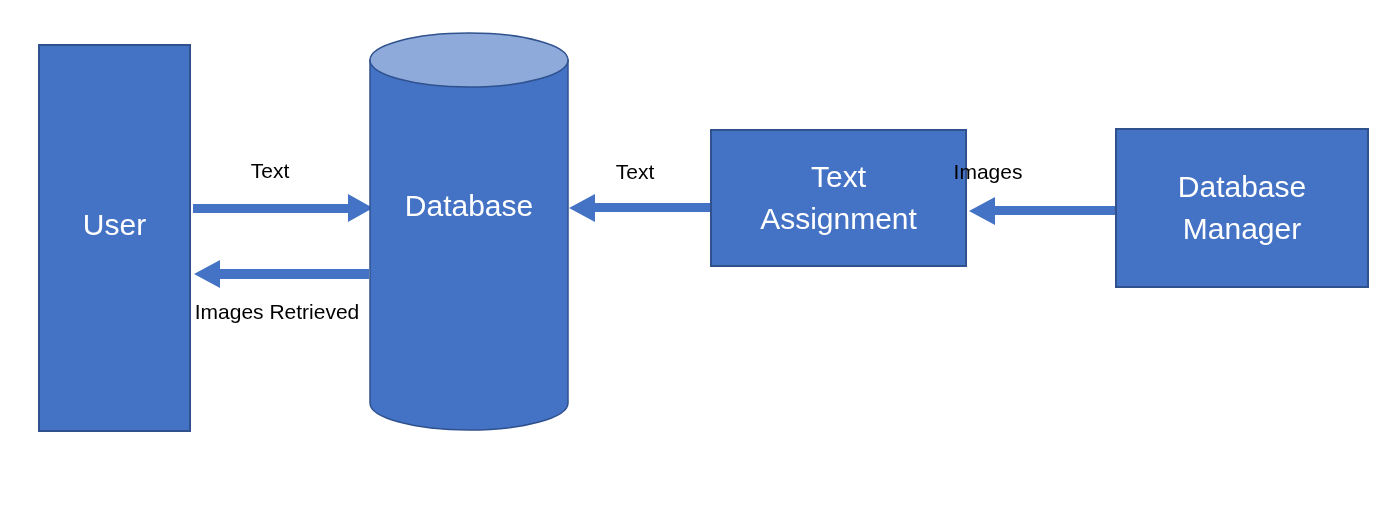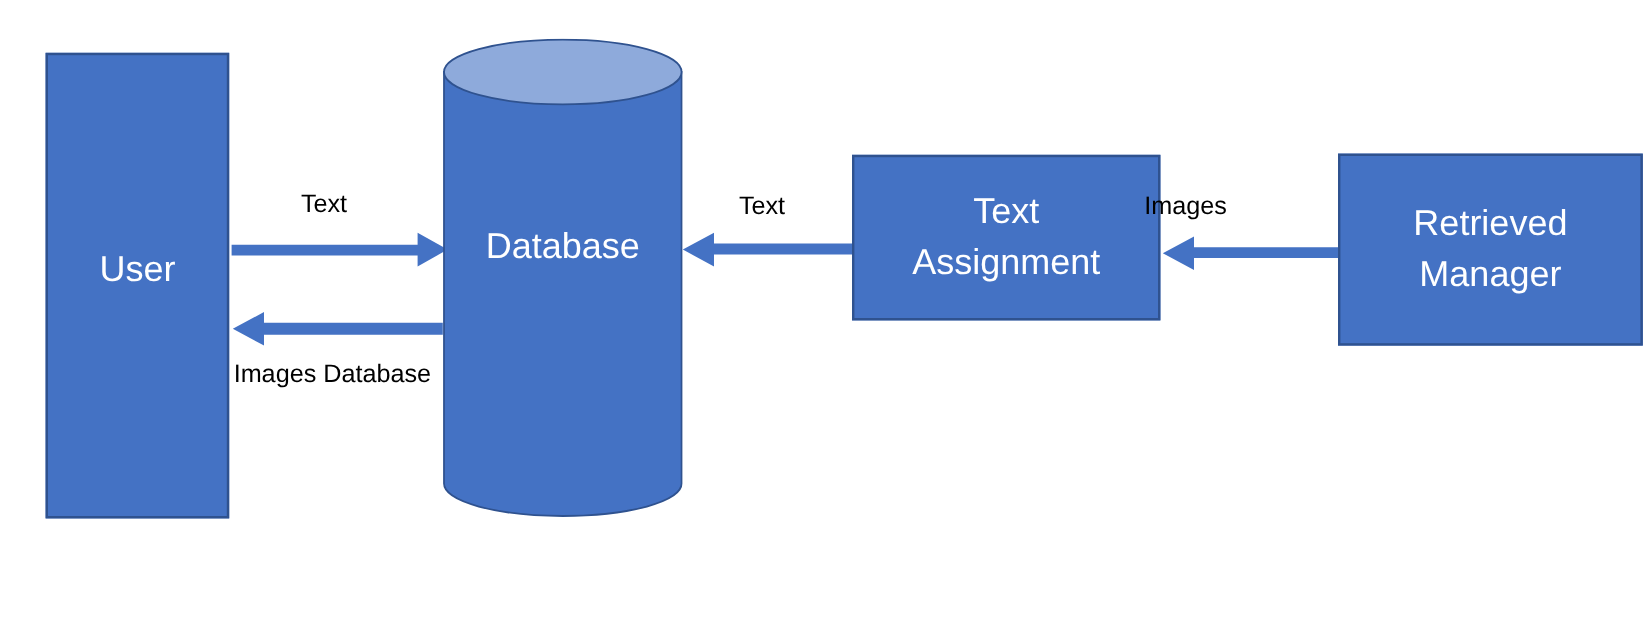--- a/index.html
+++ b/index.html
@@ -113,21 +113,21 @@
     <path class="cylinder-body" d="M 1 28 L 1 371 A 99 27 0 0 0 199 371 L 199 28 Z"></path>
     <ellipse class="cylinder-top" cx="100" cy="28" rx="99" ry="27"></ellipse>
   </svg>
   <div class="node-database-label">Database</div>
 
   <div class="node-box node-text-assignment">
     <span class="node-label">Text Assignment</span>
   </div>
 
   <div class="node-box node-database-manager">
-    <span class="node-label">Retrieved Manager</span>
+    <span class="node-label">Database Manager</span>
   </div>
 
   <div class="edge-label edge-label-text-1">Text</div>
-  <div class="edge-label edge-label-images-retrieved">Images Database</div>
+  <div class="edge-label edge-label-images-retrieved">Images Retrieved</div>
   <div class="edge-label edge-label-text-2">Text</div>
   <div class="edge-label edge-label-images">Images</div>
 
 </div>
 
 </body></html>

